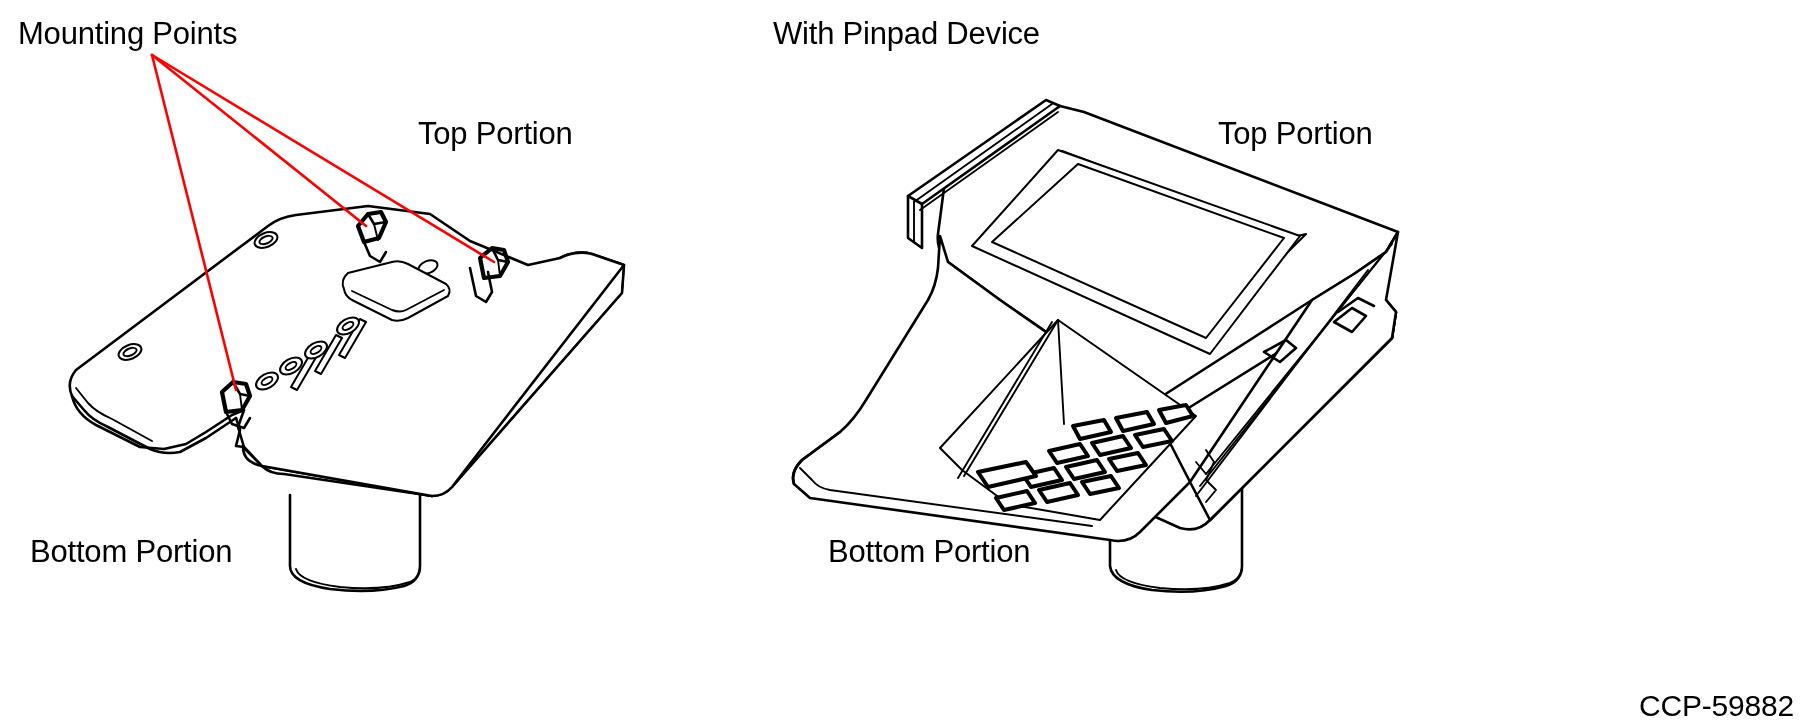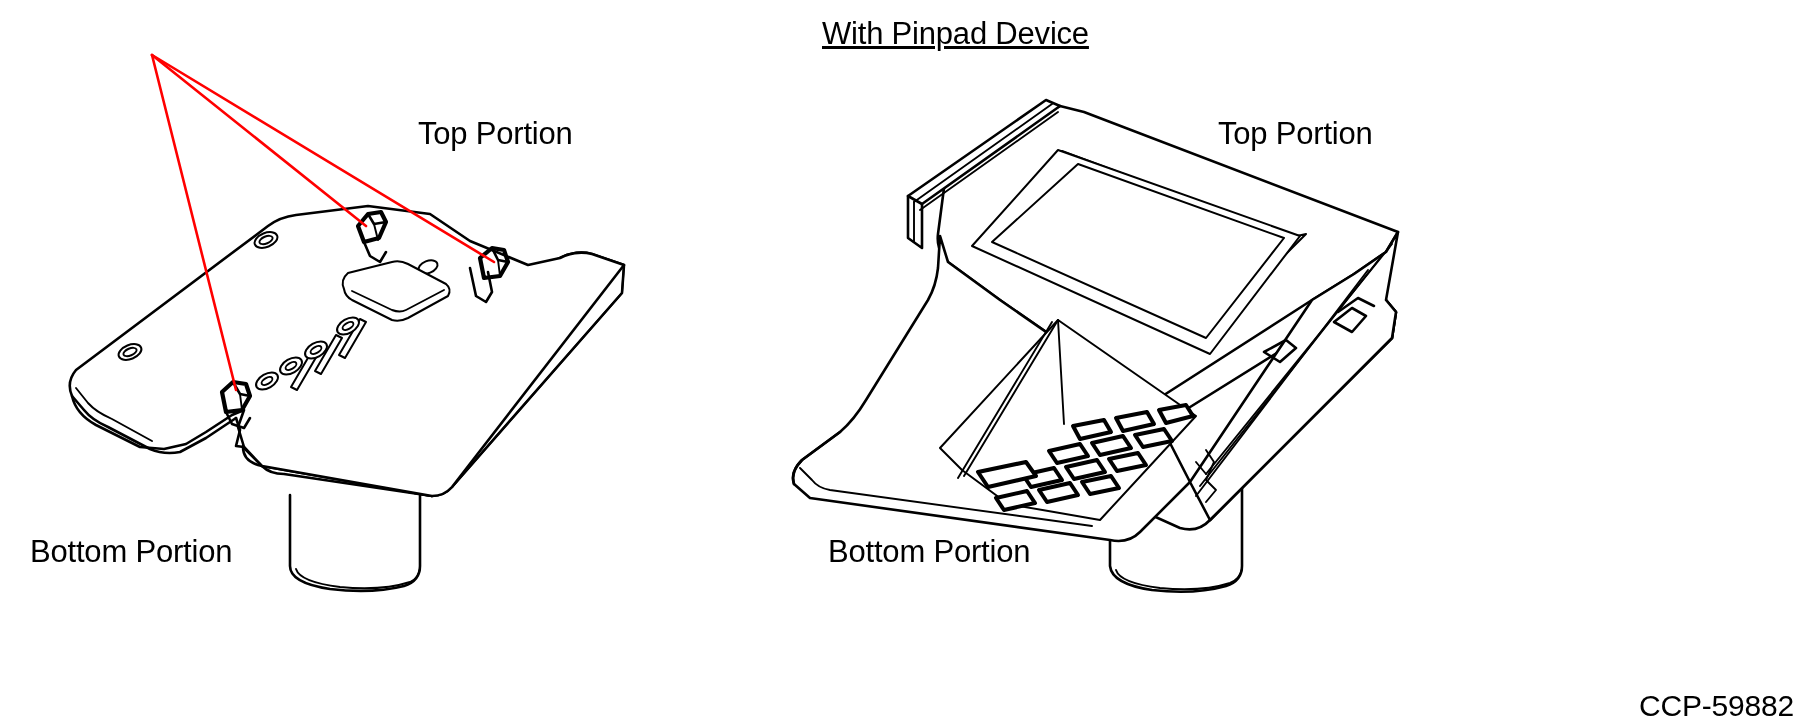--- a/index.html
+++ b/index.html
@@ -24,21 +24,21 @@
     font-family: "Liberation Sans", sans-serif;
     font-size: 31px;
     font-weight: 400;
     line-height: 1.05;
     white-space: nowrap;
     letter-spacing: -0.2px;
   }
   #lbl-mounting-points { left: 18px;  top: 18px; }
   #lbl-top-left       { left: 418px; top: 118px; }
   #lbl-bottom-left    { left: 30px;  top: 536px; }
-  #lbl-with-pinpad    { left: 822px; top: 18px; text-decoration: underline; }
+  #lbl-with-pinpad    { left: 773px; top: 18px; }
   #lbl-top-right      { left: 1218px; top: 118px; }
   #lbl-bottom-right   { left: 828px; top: 536px; }
   #lbl-drawing-number { left: 1639px; top: 690px; font-size: 30px; }
 
   svg.art {
     position: absolute;
     left: 0;
     top: 0;
     width: 1807px;
     height: 726px;
@@ -359,20 +359,21 @@
 
     <g>
       <path class="ln" d="M1264 352 L1286 340 L1296 348 L1280 362 Z"></path>
       <path class="ln" d="M1334 322 L1352 308 L1366 316 L1352 332 Z"></path>
       <path class="ln" d="M1338 312 L1358 298 L1374 306"></path>
       <path class="ln-thin" d="M1206 450 L1214 462 L1206 480 L1216 490 L1206 502"></path>
       <path class="ln-thin" d="M1196 462 L1206 474"></path>
     </g>
   </svg>
 
+  <div class="label" id="lbl-mounting-points">Mounting Points</div>
 
   <div class="label" id="lbl-top-left">Top Portion</div>
 
   <div class="label" id="lbl-bottom-left">Bottom Portion</div>
 
   <div class="label" id="lbl-with-pinpad">With Pinpad Device</div>
 
   <div class="label" id="lbl-top-right">Top Portion</div>
 
   <div class="label" id="lbl-bottom-right">Bottom Portion</div>

